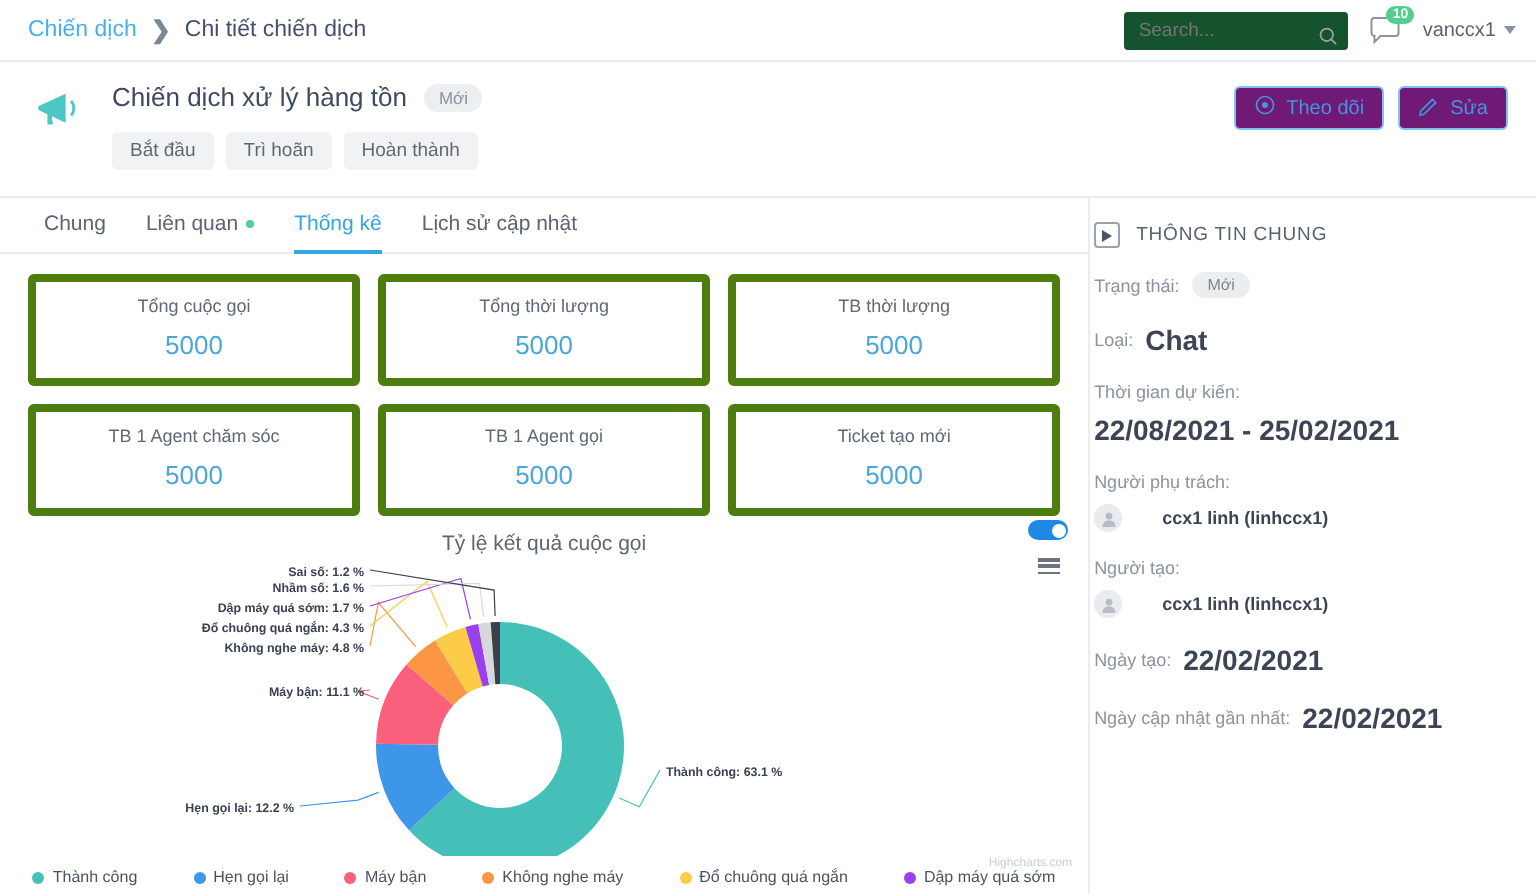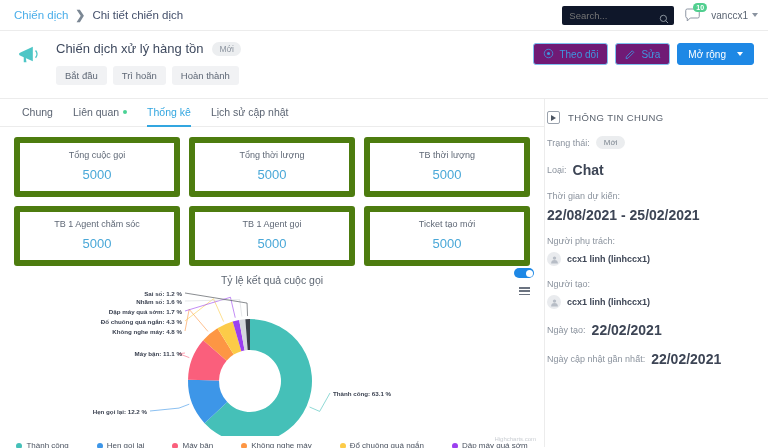--- a/index.html
+++ b/index.html
@@ -19,21 +19,21 @@
     padding: 0 10px 0 14px;
     background: #fff;
   }
   .breadcrumb { display: flex; align-items: center; font-size: 11.5px; }
   .bc-link { color: #4aaeea; cursor: pointer; }
   .bc-sep { margin: 0 7px; color: #7b8794; font-size: 12px; font-weight: bold; }
   .bc-cur { color: #44506b; }
   .topbar-right { margin-left: auto; display: flex; align-items: center; gap: 11px; }
   .searchbox {
     position: relative; width: 112px; height: 19px;
-    background: #0f172a; border-radius: 2px;
+    background: #14532d; border-radius: 2px;
     display: flex; align-items: center; padding: 0 18px 0 7px;
   }
   .searchbox input {
     border: none; background: transparent; outline: none;
     font-size: 9.5px; color: #9aa3ad; width: 100%;
     font-family: "Liberation Sans", sans-serif;
   }
   .search-icon { position: absolute; right: 5px; top: 4px; }
   .chat-wrap { position: relative; display: flex; align-items: center; }
   .badge {
@@ -87,21 +87,21 @@
     font-size: 10.5px; color: #5b6472; padding-bottom: 7px;
     cursor: pointer; display: flex; align-items: center; gap: 4px;
     border-bottom: 2px solid transparent; margin-bottom: -1px;
   }
   .tab.active { color: #33a6e0; border-bottom-color: #33a6e0; }
   .dot-green { width: 4px; height: 4px; border-radius: 50%; background: #4ad295; }
 
   
   .cards { display: grid; grid-template-columns: repeat(3, 1fr); gap: 9px; padding: 10px 14px 4px 14px; }
   .card {
-    border: 6px solid #4d7c0f; border-radius: 3px;
+    border: 4px solid #4d7c0f; border-radius: 3px;
     text-align: center; padding: 7px 4px 9px 4px; background: #fff;
   }
   .card-label { font-size: 9px; color: #5f6876; }
   .card-value { font-size: 13px; color: #4aa8d8; margin-top: 7px; }
 
   
   .chart-area { position: relative; margin-top: 4px; }
   .chart-ctrls { position: absolute; right: 10px; top: -6px; display: flex; flex-direction: column; align-items: center; gap: 9px; z-index: 5; }
   .toggle { width: 20px; height: 10px; border-radius: 6px; background: #1e88e5; position: relative; cursor: pointer; }
   .toggle::after { content: ""; position: absolute; right: 1.5px; top: 1.5px; width: 7px; height: 7px; border-radius: 50%; background: #fff; }
@@ -119,21 +119,21 @@
   
   .panel-head { display: flex; align-items: center; gap: 8px; margin-bottom: 12px; }
   .pbox { width: 13px; height: 13px; border: 1px solid #9aa2ad; border-radius: 2px; display: flex; align-items: center; justify-content: center; cursor: pointer; }
   .ptri { width: 0; height: 0; border-top: 3.5px solid transparent; border-bottom: 3.5px solid transparent; border-left: 5px solid #4c5562; }
   .panel-title { font-size: 9.5px; color: #5a626e; letter-spacing: .4px; }
   .frow { margin-bottom: 13px; font-size: 9px; color: #8b939e; display: flex; align-items: center; gap: 6px; flex-wrap: wrap; }
   .fval { color: #3d4555; font-weight: bold; font-size: 14px; }
   .fpill { background: #ebedef; color: #7d8690; font-size: 8px; padding: 2px 8px; border-radius: 9px; font-weight: normal; }
   .fstack { margin-bottom: 13px; }
   .flabel { font-size: 9px; color: #8b939e; margin-bottom: 6px; }
-  .person { display: flex; align-items: center; gap: 6px; }
+  .person { display: flex; align-items: center; gap: 20px; }
   .avatar { width: 14px; height: 14px; border-radius: 50%; background: #e9ebee; display: flex; align-items: center; justify-content: center; }
   .pname { font-size: 9px; color: #3d4555; font-weight: bold; }
 </style>
 </head>
 <body>
 
 <div class="topbar">
   <div class="breadcrumb">
     <span class="bc-link">Chiến dịch</span>
     <span class="bc-sep">❯</span>
@@ -192,24 +192,20 @@
       </span>
       <span>Theo dõi</span>
     </button>
     <button class="abtn">
       <span>
         <svg width="11" height="11" viewBox="0 0 16 16">
             <path d="M2 12.5 L10.5 4 L12.8 6.3 L4.3 14.8 L1.5 15.3 Z" fill="none" stroke="#3f97df" stroke-width="1.2"></path>
           </svg>
       </span>
       <span>Sửa</span>
-    </button>
-    <button class="abtn primary">
-      <span>Mở rộng</span>
-      <span class="chev-d"></span>
     </button>
   </div>
 </div>
 
 <div class="body">
 
   <div class="left">
 
     <div class="tabs">
       <div class="tab">

